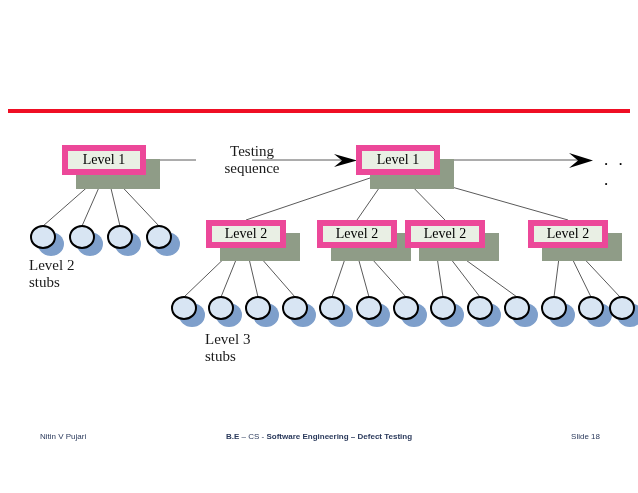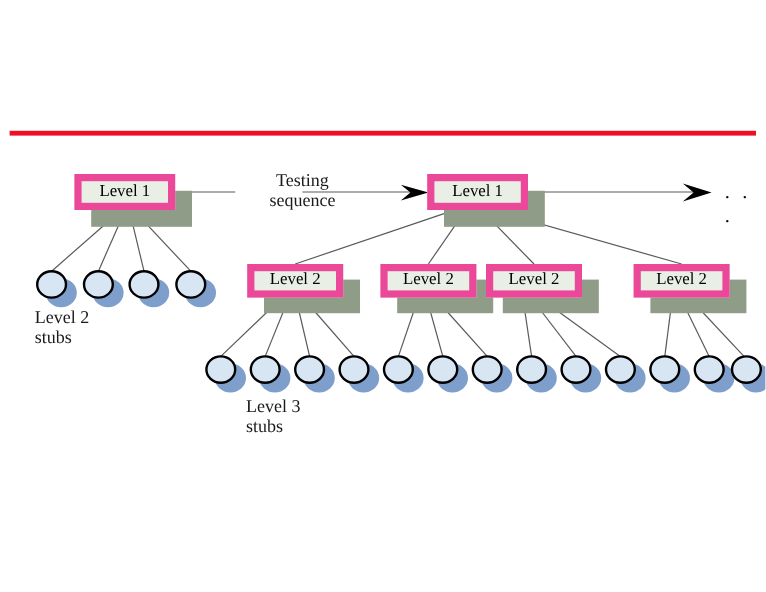--- a/index.html
+++ b/index.html
@@ -243,14 +243,19 @@
     <div id="ellipsis" style="left:604px; top:150px;">. . .</div>
 
     <div class="serif-label" style="left:29px; top:257px;">Level 2
  stubs</div>
 
     <div class="serif-label" style="left:169px; top:331px;margin-left:36px;">Level 3
  stubs</div>
 
   </div>
 
+  <div id="footer">
+    <div class="foot" id="foot-left">Nitin V Pujari</div>
+    <div class="foot" id="foot-mid"><span class="foot-b">B.E</span><span> – CS - </span><span class="foot-b">Software Engineering – Defect Testing</span></div>
+    <div class="foot" id="foot-right">Slide  18</div>
+  </div>
 
 </div>
 
 </body></html>

